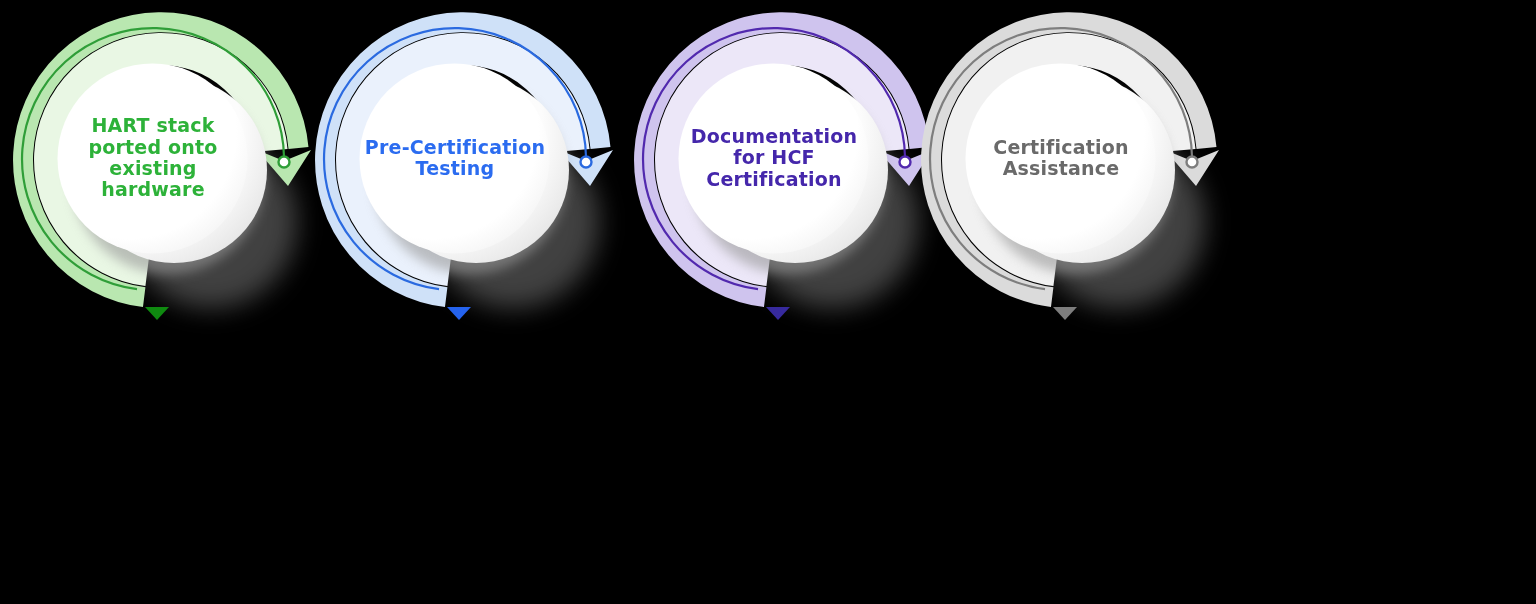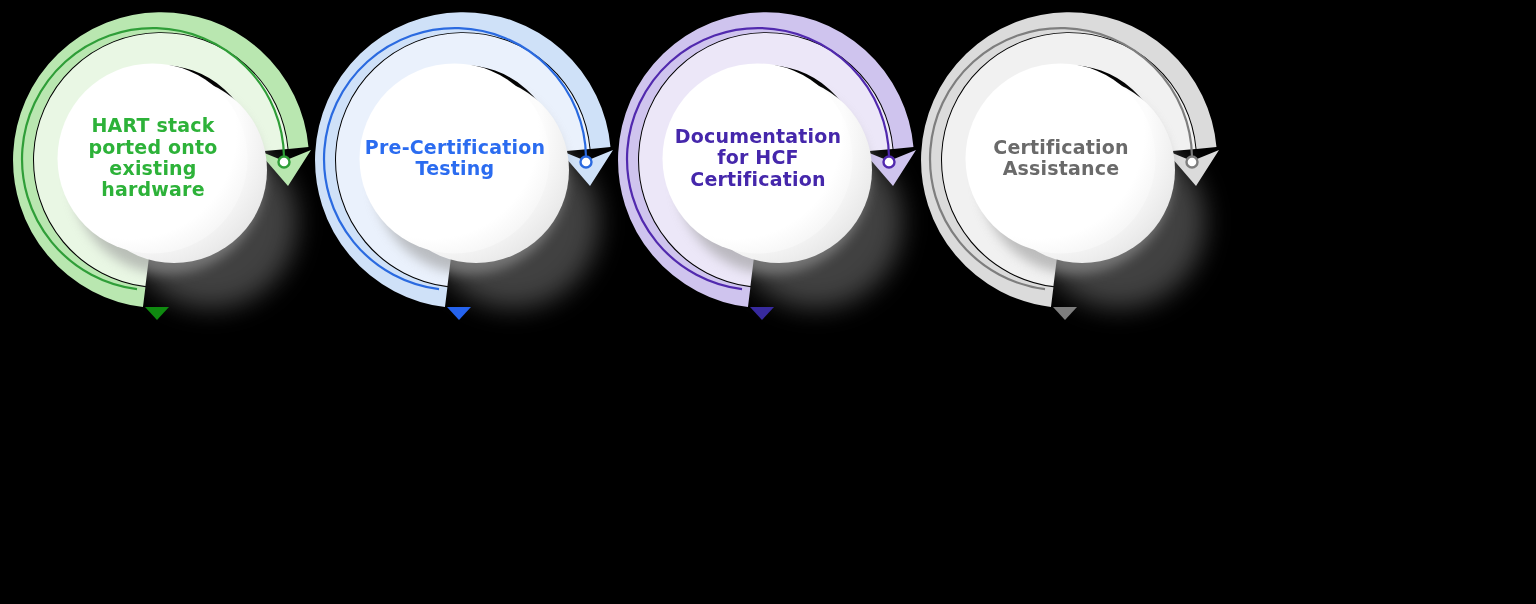--- a/index.html
+++ b/index.html
@@ -14,21 +14,21 @@
     width:1536px; height:512px;
     background:#000000;
   }
   .badge{
     position:absolute;
     top:0;
     width:360px; height:340px;
   }
   .badge:nth-of-type(1){ left:0px;   }
   .badge:nth-of-type(2){ left:302px;text-decoration:underline; }
-  .badge:nth-of-type(3){ left:605px; }
+  .badge:nth-of-type(3){ left:621px; }
   .badge:nth-of-type(4){ left:908px; }
   .badge:nth-of-type(5){ left:1224px;}
   .badge svg{ position:absolute; left:0; top:0; }
 
   .band-arc { fill:none; stroke:var(--band); stroke-width:20; stroke-linecap:butt; }
   .tint-arc { fill:none; stroke:var(--tint); stroke-width:32; stroke-linecap:butt; }
   .progress-line { fill:none; stroke:var(--line); stroke-width:2.2; }
   .arrow-head { fill:var(--band); }
   .ring-marker { fill:#ffffff; stroke:var(--line); stroke-width:2.4; }
 

